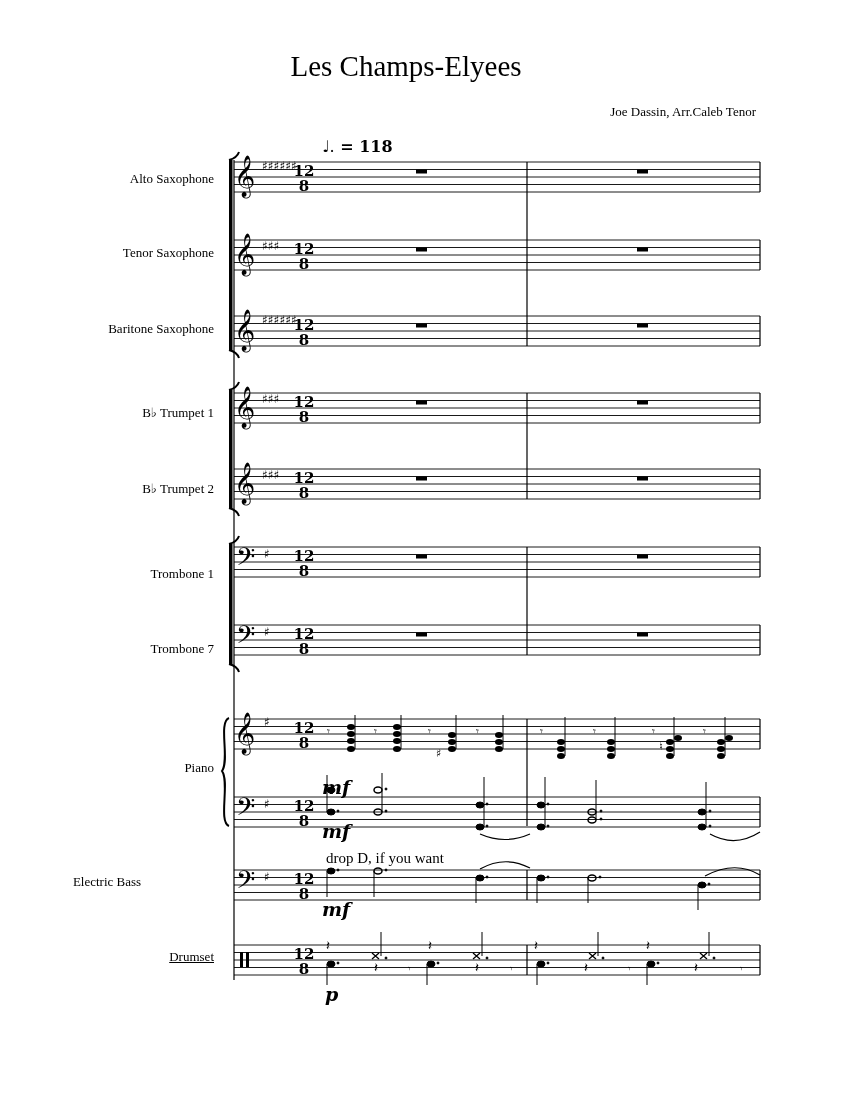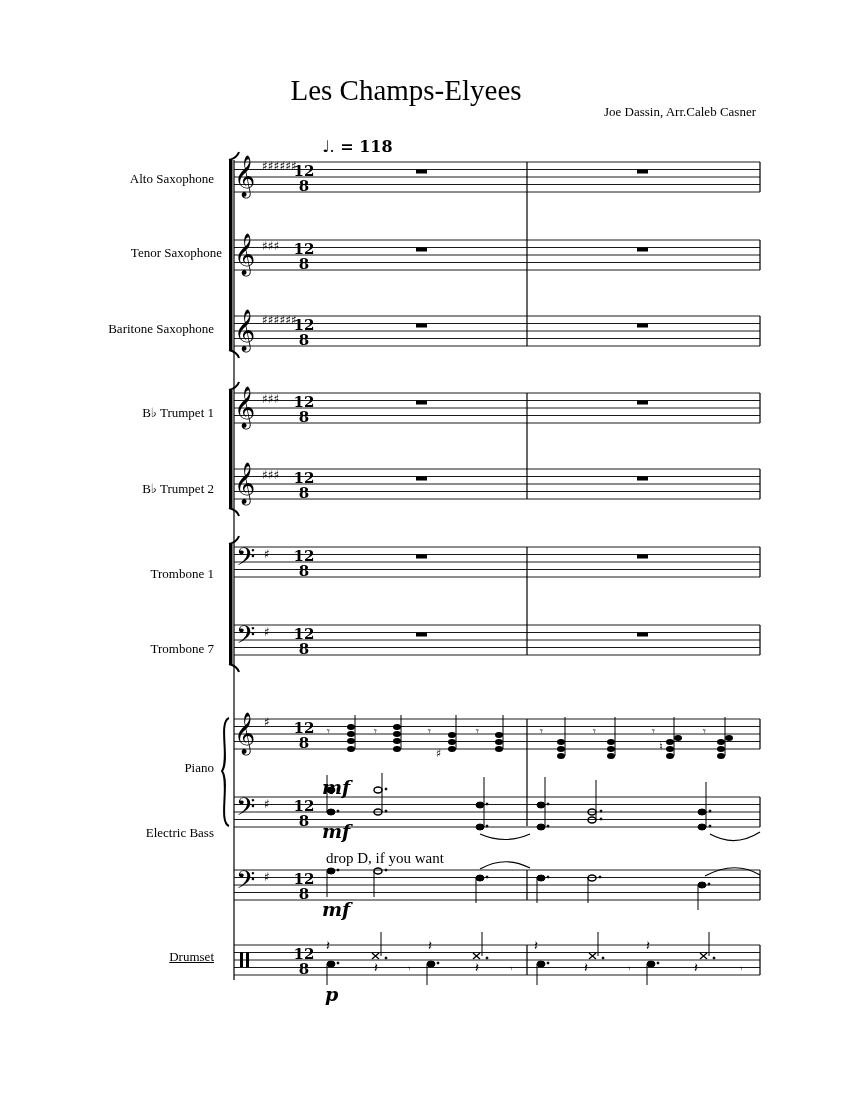--- a/index.html
+++ b/index.html
@@ -1,44 +1,44 @@
 <!DOCTYPE html>
 <html><head>
 <meta charset="utf-8">
 <style>
   html,body{margin:0;padding:0;background:#fff;}
   body{width:850px;height:1100px;position:relative;overflow:hidden;font-family:"DejaVu Serif","Liberation Serif",serif;color:#000;}
   .abs{position:absolute;}
-  .title{left:0;width:812px;top:50px;text-align:center;font-family:"Liberation Serif","DejaVu Serif",serif;font-size:29px;margin-top:24px;}
+  .title{left:0;width:812px;top:50px;text-align:center;font-family:"Liberation Serif","DejaVu Serif",serif;font-size:29px;}
   .composer{right:94px;top:104px;font-family:"Liberation Serif","DejaVu Serif",serif;font-size:13px;}
   .tempo{left:322px;top:137px;font-family:"DejaVu Serif",serif;font-size:16px;font-weight:bold;}
   .label{width:214px;left:0;text-align:right;font-family:"Liberation Serif","DejaVu Serif",serif;font-size:13px;}
   .exp{font-family:"Liberation Serif","DejaVu Serif",serif;font-size:15px;}
   .dyn{font-family:"DejaVu Serif",serif;font-style:italic;font-weight:bold;font-size:19px;}
   svg{position:absolute;left:0;top:0;}
 </style>
 </head>
 <body>
 
 <div class="abs title">Les Champs-Elyees</div>
-<div class="abs composer">Joe Dassin, Arr.Caleb Casner</div>
+<div class="abs composer">Joe Dassin, Arr.Caleb Tenor</div>
 <div class="abs tempo">
   <span style="font-weight:normal;">♩.</span>
   <span>= 118</span>
 </div>
 
 <div class="abs label" style="top:171px;">Alto Saxophone</div>
-<div class="abs label" style="top:245px;padding-left:8px;">Tenor Saxophone</div>
+<div class="abs label" style="top:245px;">Tenor Saxophone</div>
 <div class="abs label" style="top:321px;">Baritone Saxophone</div>
 <div class="abs label" style="top:405px;">B♭ Trumpet 1</div>
 <div class="abs label" style="top:481px;">B♭ Trumpet 2</div>
 <div class="abs label" style="top:566px;">Trombone 1</div>
 <div class="abs label" style="top:641px;">Trombone 7</div>
 <div class="abs label" style="top:760px;">Piano</div>
-<div class="abs label" style="top:825px;">Electric Bass</div>
+<div class="abs label" style="top:874px;text-align:center;">Electric Bass</div>
 <div class="abs label" style="top:949px;text-decoration:underline;">Drumset</div>
 
 <div class="abs exp" style="left:326px;top:850px;">drop D, if you want</div>
 <div class="abs dyn" style="left:322px;top:776px;">mf</div>
 <div class="abs dyn" style="left:322px;top:820px;">mf</div>
 <div class="abs dyn" style="left:322px;top:898px;">mf</div>
 <div class="abs dyn" style="left:325px;top:983px;">p</div>
 
 <svg width="850" height="1100" viewBox="0 0 850 1100">
   <defs>

